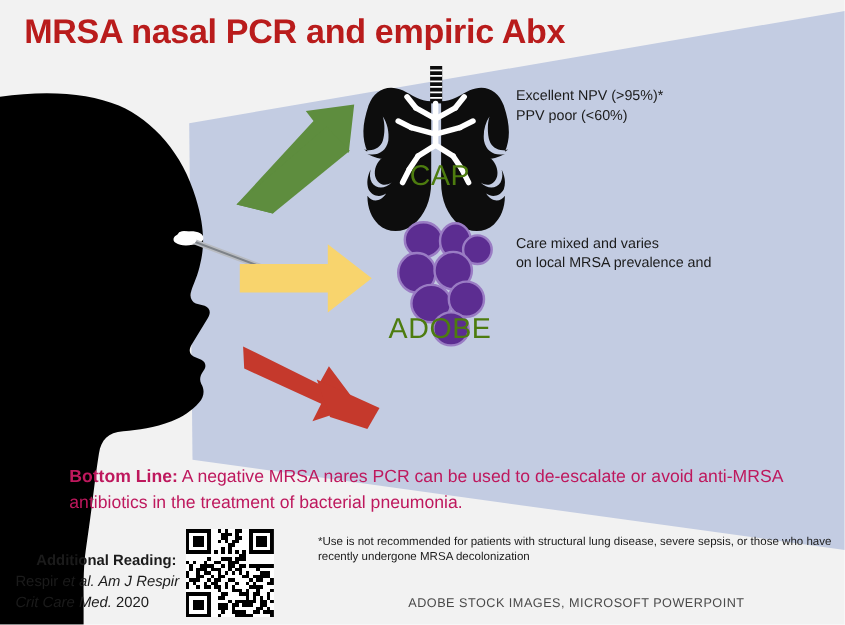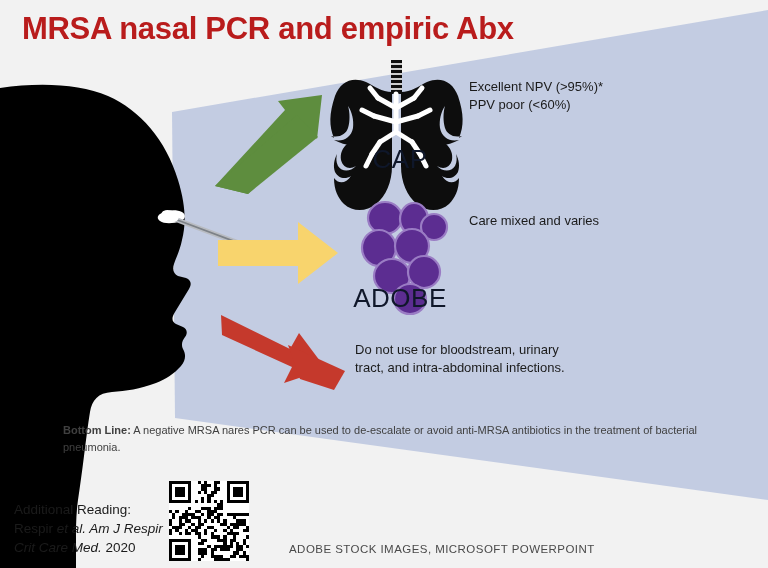--- a/index.html
+++ b/index.html
@@ -34,21 +34,21 @@
     font-size: 31px;
     font-weight: bold;
     letter-spacing: -0.3px;
     color: #b91c1c;
     white-space: nowrap;
   }
 
   
   .icon-caption {
     font-size: 26px;
-    color: #0f172a;
+    color: #4d7c0f;
     text-align: center;
     letter-spacing: 0.5px;
   }
   #cap-caption { left: 340px; top: 144px; width: 120px; }
   #ssti-caption { left: 340px; top: 283px; width: 120px; }
 
   
   .body-text {
     font-size: 13px;
     line-height: 1.42;
@@ -56,36 +56,36 @@
   }
   #npv-text   { left: 469px; top: 78px;  width: 295px; }
   #ssti-text  { left: 469px; top: 212px; width: 300px; }
   #dont-text  { left: 355px; top: 341px; width: 400px; }
 
   
   #bottom-line {
     left: 63px;
     top: 422px;
     width: 655px;
-    font-size: 11px;
+    font-size: 16px;
     line-height: 1.5;
-    color: #404040;
+    color: #be185d;
   }
   #bottom-line b { font-weight: bold; }
 
   
   #additional-reading {
     left: 14px;
     top: 500px;
     width: 160px;
     font-size: 13.5px;
     line-height: 1.42;
     color: #1b1b1b;
   }
-  #additional-reading .ar-head { font-weight: normal; display: block; }
+  #additional-reading .ar-head { font-weight: bold; display: block; margin-left: 19px; }
   #additional-reading .ar-ital { font-style: italic; }
 
   
   #qr-wrap {
     left: 169px;
     top: 481px;
     width: 80px;
     height: 80px;
     background: #ffffff;
   }
@@ -100,21 +100,21 @@
     line-height: 1.34;
     color: #1b1b1b;
   }
   #footnotes .fn { display: block; }
 
   
   #credits {
     left: 289px;
     top: 543px;
     width: 470px;
-    text-align: left;
+    text-align: center;
     font-size: 11.5px;
     letter-spacing: 0.45px;
     color: #4a4a4a;
   }
 </style>
 </head>
 <body>
 
 <div id="poster">
 
@@ -258,42 +258,40 @@
 
   <div class="layer icon-caption" id="ssti-caption">ADOBE</div>
 
   <div class="layer body-text" id="npv-text">
     <div>Excellent NPV (&gt;95%)*</div>
     <div>PPV poor (&lt;60%)</div>
   </div>
 
   <div class="layer body-text" id="ssti-text">
     <div>Care mixed and varies</div>
-  </div>
-
-  <div class="layer body-text" id="dont-text">
-    <div>Do not use for bloodstream, urinary</div>
-    <div>tract, and intra-abdominal infections.</div>
-  </div>
+    <div>on local MRSA prevalence and</div>
+  </div>
+
 
   <div class="layer" id="bottom-line">
     <b>Bottom Line:</b><span> A negative MRSA nares PCR can be used to de-escalate or avoid anti-MRSA antibiotics in the treatment of bacterial pneumonia.</span>
   </div>
 
   <div class="layer" id="additional-reading">
     <span class="ar-head">Additional Reading:</span><span>Respir </span><span class="ar-ital">et al. Am J Respir Crit Care Med.</span><span> 2020</span>
   </div>
 
   <div class="layer" id="qr-wrap">
     <svg id="qr-svg" viewBox="0 0 25 25" shape-rendering="crispEdges">
       <rect width="25" height="25" fill="#ffffff"></rect>
       <g fill="#000000" id="qr-cells">
           <path d="M0 0h1v1h-1zM1 0h1v1h-1zM2 0h1v1h-1zM3 0h1v1h-1zM4 0h1v1h-1zM5 0h1v1h-1zM6 0h1v1h-1zM9 0h1v1h-1zM11 0h1v1h-1zM14 0h1v1h-1zM15 0h1v1h-1zM18 0h1v1h-1zM19 0h1v1h-1zM20 0h1v1h-1zM21 0h1v1h-1zM22 0h1v1h-1zM23 0h1v1h-1zM24 0h1v1h-1zM0 1h1v1h-1zM6 1h1v1h-1zM10 1h1v1h-1zM11 1h1v1h-1zM12 1h1v1h-1zM14 1h1v1h-1zM18 1h1v1h-1zM24 1h1v1h-1zM0 2h1v1h-1zM2 2h1v1h-1zM3 2h1v1h-1zM4 2h1v1h-1zM6 2h1v1h-1zM10 2h1v1h-1zM11 2h1v1h-1zM14 2h1v1h-1zM15 2h1v1h-1zM18 2h1v1h-1zM20 2h1v1h-1zM21 2h1v1h-1zM22 2h1v1h-1zM24 2h1v1h-1zM0 3h1v1h-1zM2 3h1v1h-1zM3 3h1v1h-1zM4 3h1v1h-1zM6 3h1v1h-1zM9 3h1v1h-1zM11 3h1v1h-1zM13 3h1v1h-1zM14 3h1v1h-1zM18 3h1v1h-1zM20 3h1v1h-1zM21 3h1v1h-1zM22 3h1v1h-1zM24 3h1v1h-1zM0 4h1v1h-1zM2 4h1v1h-1zM3 4h1v1h-1zM4 4h1v1h-1zM6 4h1v1h-1zM12 4h1v1h-1zM13 4h1v1h-1zM18 4h1v1h-1zM20 4h1v1h-1zM21 4h1v1h-1zM22 4h1v1h-1zM24 4h1v1h-1zM0 5h1v1h-1zM6 5h1v1h-1zM10 5h1v1h-1zM12 5h1v1h-1zM18 5h1v1h-1zM24 5h1v1h-1zM0 6h1v1h-1zM1 6h1v1h-1zM2 6h1v1h-1zM3 6h1v1h-1zM4 6h1v1h-1zM5 6h1v1h-1zM6 6h1v1h-1zM8 6h1v1h-1zM10 6h1v1h-1zM12 6h1v1h-1zM14 6h1v1h-1zM16 6h1v1h-1zM18 6h1v1h-1zM19 6h1v1h-1zM20 6h1v1h-1zM21 6h1v1h-1zM22 6h1v1h-1zM23 6h1v1h-1zM24 6h1v1h-1zM15 7h1v1h-1zM16 7h1v1h-1zM6 8h1v1h-1zM10 8h1v1h-1zM11 8h1v1h-1zM12 8h1v1h-1zM14 8h1v1h-1zM15 8h1v1h-1zM16 8h1v1h-1zM0 9h1v1h-1zM2 9h1v1h-1zM5 9h1v1h-1zM8 9h1v1h-1zM9 9h1v1h-1zM12 9h1v1h-1zM13 9h1v1h-1zM14 9h1v1h-1zM1 10h1v1h-1zM4 10h1v1h-1zM5 10h1v1h-1zM6 10h1v1h-1zM7 10h1v1h-1zM10 10h1v1h-1zM12 10h1v1h-1zM13 10h1v1h-1zM15 10h1v1h-1zM16 10h1v1h-1zM18 10h1v1h-1zM19 10h1v1h-1zM20 10h1v1h-1zM21 10h1v1h-1zM22 10h1v1h-1zM23 10h1v1h-1zM24 10h1v1h-1zM1 11h1v1h-1zM3 11h1v1h-1zM4 11h1v1h-1zM5 11h1v1h-1zM7 11h1v1h-1zM8 11h1v1h-1zM9 11h1v1h-1zM12 11h1v1h-1zM14 11h1v1h-1zM15 11h1v1h-1zM20 11h1v1h-1zM0 12h1v1h-1zM3 12h1v1h-1zM5 12h1v1h-1zM6 12h1v1h-1zM9 12h1v1h-1zM11 12h1v1h-1zM13 12h1v1h-1zM15 12h1v1h-1zM17 12h1v1h-1zM21 12h1v1h-1zM22 12h1v1h-1zM23 12h1v1h-1zM0 13h1v1h-1zM3 13h1v1h-1zM4 13h1v1h-1zM7 13h1v1h-1zM9 13h1v1h-1zM10 13h1v1h-1zM16 13h1v1h-1zM17 13h1v1h-1zM19 13h1v1h-1zM20 13h1v1h-1zM21 13h1v1h-1zM22 13h1v1h-1zM23 13h1v1h-1zM1 14h1v1h-1zM2 14h1v1h-1zM3 14h1v1h-1zM6 14h1v1h-1zM8 14h1v1h-1zM9 14h1v1h-1zM12 14h1v1h-1zM13 14h1v1h-1zM18 14h1v1h-1zM20 14h1v1h-1zM21 14h1v1h-1zM24 14h1v1h-1zM0 15h1v1h-1zM2 15h1v1h-1zM5 15h1v1h-1zM7 15h1v1h-1zM8 15h1v1h-1zM11 15h1v1h-1zM14 15h1v1h-1zM17 15h1v1h-1zM19 15h1v1h-1zM23 15h1v1h-1zM24 15h1v1h-1zM0 16h1v1h-1zM3 16h1v1h-1zM5 16h1v1h-1zM6 16h1v1h-1zM8 16h1v1h-1zM9 16h1v1h-1zM11 16h1v1h-1zM13 16h1v1h-1zM18 16h1v1h-1zM19 16h1v1h-1zM20 16h1v1h-1zM21 16h1v1h-1zM9 17h1v1h-1zM13 17h1v1h-1zM14 17h1v1h-1zM15 17h1v1h-1zM17 17h1v1h-1zM20 17h1v1h-1zM24 17h1v1h-1zM0 18h1v1h-1zM1 18h1v1h-1zM2 18h1v1h-1zM3 18h1v1h-1zM4 18h1v1h-1zM5 18h1v1h-1zM6 18h1v1h-1zM10 18h1v1h-1zM11 18h1v1h-1zM15 18h1v1h-1zM16 18h1v1h-1zM17 18h1v1h-1zM19 18h1v1h-1zM20 18h1v1h-1zM23 18h1v1h-1zM0 19h1v1h-1zM6 19h1v1h-1zM9 19h1v1h-1zM10 19h1v1h-1zM17 19h1v1h-1zM19 19h1v1h-1zM21 19h1v1h-1zM23 19h1v1h-1zM0 20h1v1h-1zM2 20h1v1h-1zM3 20h1v1h-1zM4 20h1v1h-1zM6 20h1v1h-1zM12 20h1v1h-1zM14 20h1v1h-1zM15 20h1v1h-1zM16 20h1v1h-1zM17 20h1v1h-1zM18 20h1v1h-1zM19 20h1v1h-1zM21 20h1v1h-1zM22 20h1v1h-1zM24 20h1v1h-1zM0 21h1v1h-1zM2 21h1v1h-1zM3 21h1v1h-1zM4 21h1v1h-1zM6 21h1v1h-1zM9 21h1v1h-1zM10 21h1v1h-1zM11 21h1v1h-1zM13 21h1v1h-1zM14 21h1v1h-1zM16 21h1v1h-1zM17 21h1v1h-1zM18 21h1v1h-1zM21 21h1v1h-1zM22 21h1v1h-1zM0 22h1v1h-1zM2 22h1v1h-1zM3 22h1v1h-1zM4 22h1v1h-1zM6 22h1v1h-1zM9 22h1v1h-1zM10 22h1v1h-1zM11 22h1v1h-1zM13 22h1v1h-1zM20 22h1v1h-1zM21 22h1v1h-1zM23 22h1v1h-1zM0 23h1v1h-1zM6 23h1v1h-1zM10 23h1v1h-1zM13 23h1v1h-1zM14 23h1v1h-1zM15 23h1v1h-1zM16 23h1v1h-1zM19 23h1v1h-1zM20 23h1v1h-1zM22 23h1v1h-1zM23 23h1v1h-1zM24 23h1v1h-1zM0 24h1v1h-1zM1 24h1v1h-1zM2 24h1v1h-1zM3 24h1v1h-1zM4 24h1v1h-1zM5 24h1v1h-1zM6 24h1v1h-1zM9 24h1v1h-1zM14 24h1v1h-1zM15 24h1v1h-1zM16 24h1v1h-1zM17 24h1v1h-1zM18 24h1v1h-1zM24 24h1v1h-1z"></path>
         </g>
     </svg>
   </div>
 
   <div class="layer" id="footnotes">
+    <span class="fn">*Use is not recommended for patients with structural lung disease, severe sepsis, or those who have recently undergone MRSA decolonization</span>
   </div>
 
   <div class="layer" id="credits">ADOBE STOCK IMAGES, MICROSOFT POWERPOINT</div>
 
 </div>
 
 </body></html>

